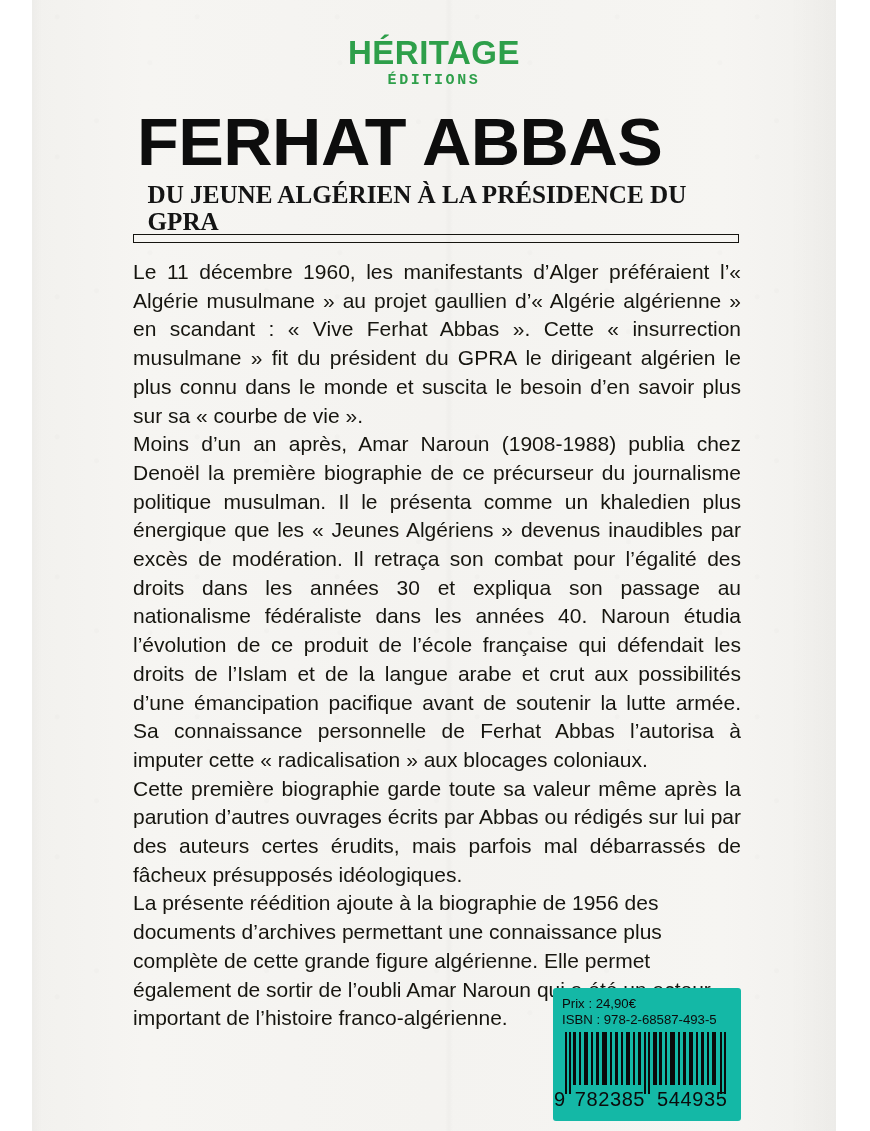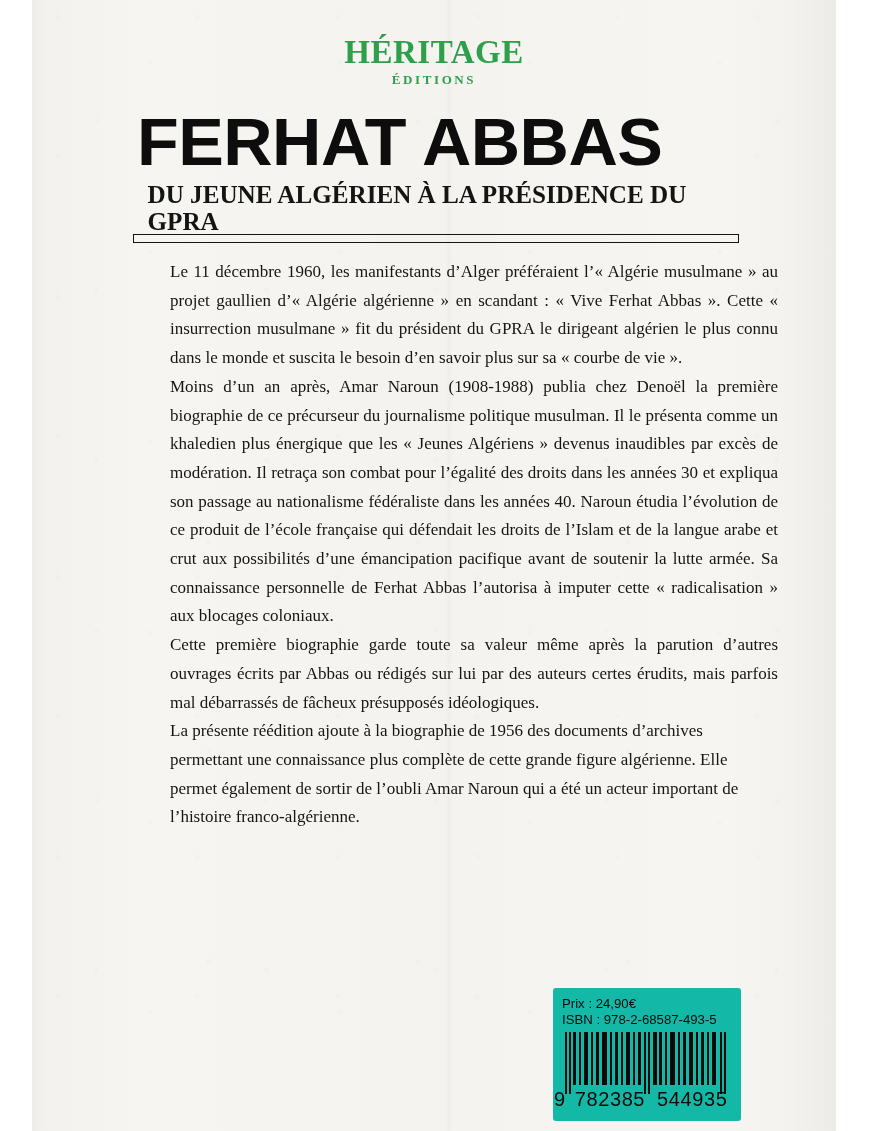--- a/index.html
+++ b/index.html
@@ -60,32 +60,32 @@
   .logo {
     position: absolute;
     left: 32px;
     top: 36px;
     width: 804px;
     text-align: center;
     line-height: 1;
   }
   .logo-main {
     display: block;
-    font-family: Liberation Serif, serif;
+    font-family: Liberation Sans, sans-serif;
     font-weight: bold;
     font-size: 33px;
     letter-spacing: 0.5px;
     color: #2e9f4a;
   }
   .logo-sub {
     display: block;
     margin-top: 4px;
-    font-family: Liberation Serif, serif;
-    font-weight: bold;
-    font-size: 13px;
+    font-family: Liberation Mono, monospace;
+    font-weight: bold;
+    font-size: 15px;
     letter-spacing: 2.6px;
     color: #2e9f4a;
   }
 
   
   .title-block {
     position: absolute;
     left: 143px;
     top: 110px;
     width: 606px;
@@ -123,27 +123,26 @@
     border: 1.6px solid #15140f;
     background: transparent;
   }
 
   
   .body-copy {
     position: absolute;
     left: 133px;
     top: 258px;
     width: 608px;
-    font-family: Liberation Serif, serif;
-    font-size: 17px;
+    font-family: Liberation Sans, sans-serif;
+    font-size: 21px;
     line-height: 28.7px;
     color: #16150f;
     text-align: justify;
     text-justify: inter-word;
-    margin-left: 37px;
   }
   .body-copy p { margin: 0; }
   .body-copy p:last-child { text-align: left; }
 
   
   .barcode-label {
     position: absolute;
     left: 553px;
     top: 988px;
     width: 188px;

